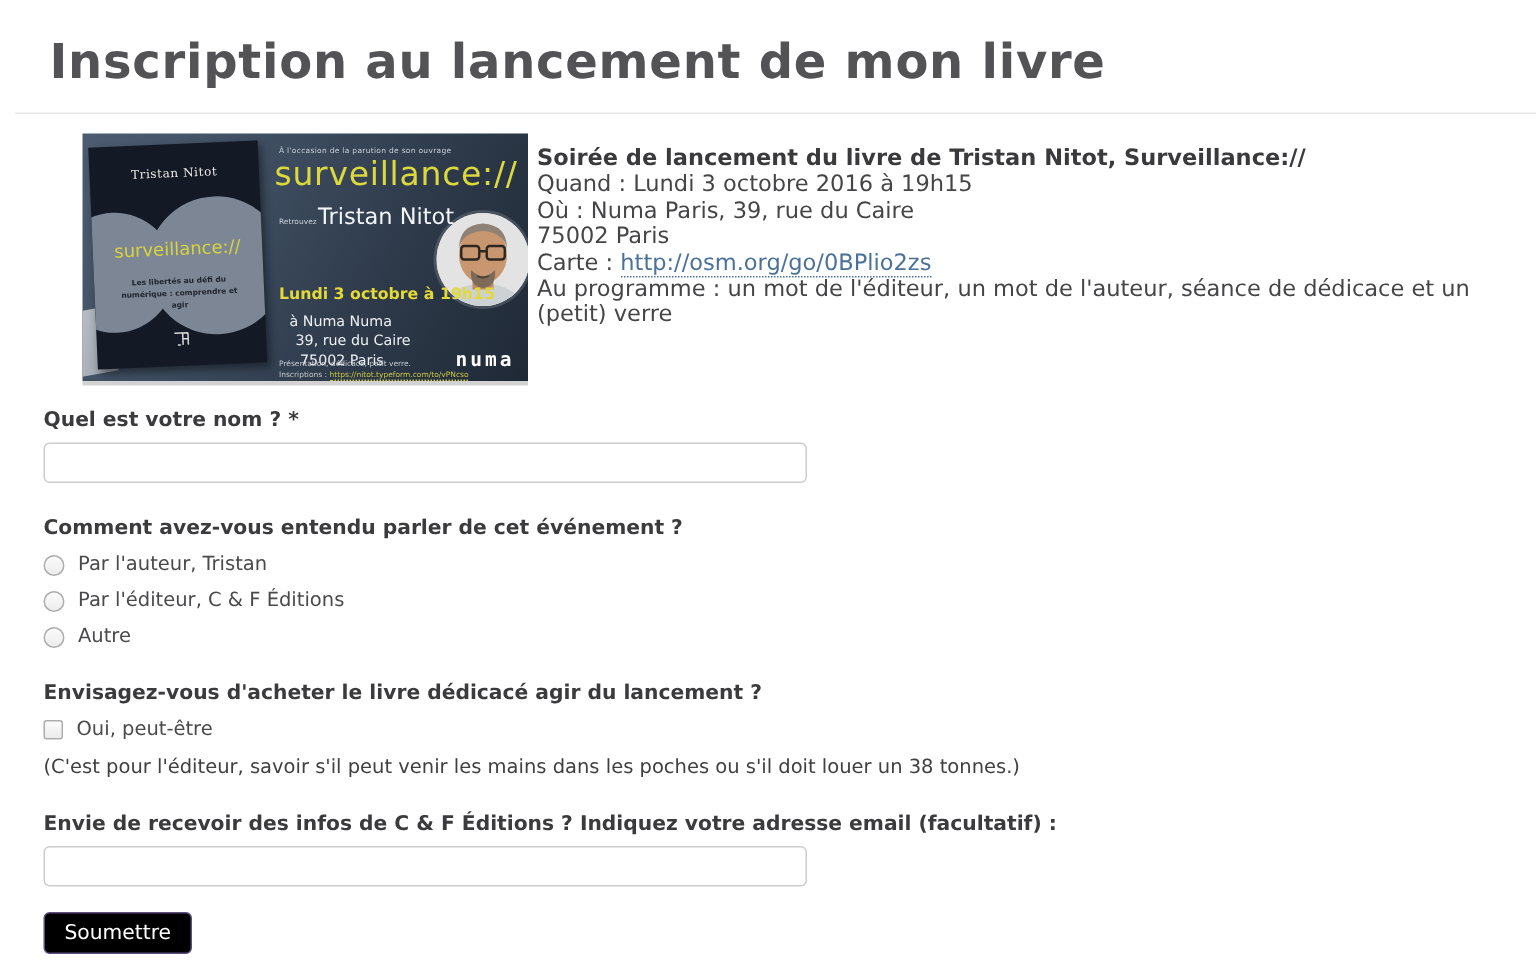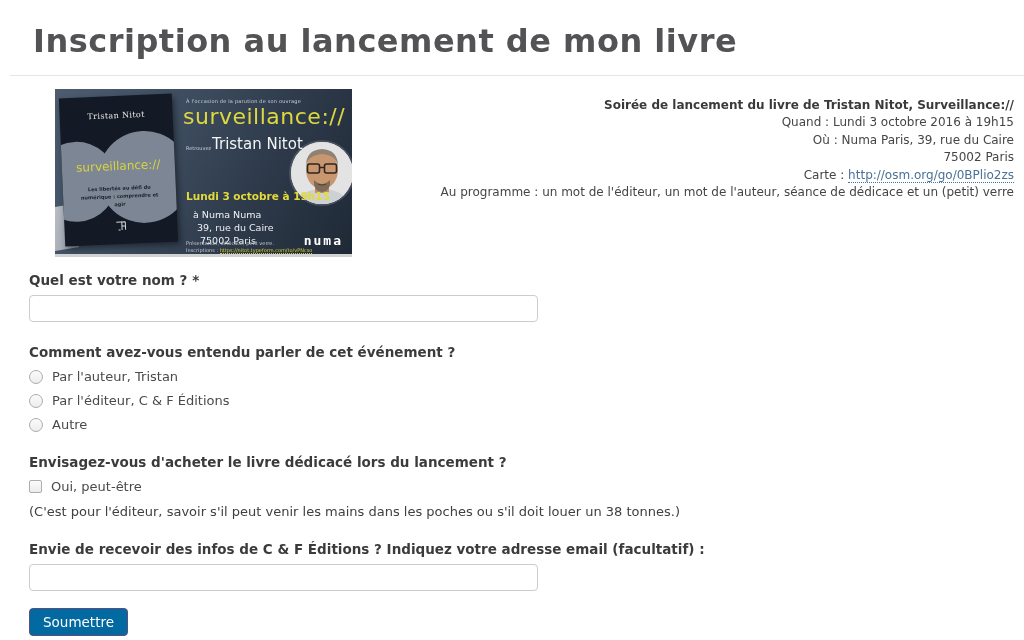--- a/index.html
+++ b/index.html
@@ -14,22 +14,22 @@
   h1.page-title {
     margin:0; padding:22px 0 9px 33px;
     font-size:32px; font-weight:bold; letter-spacing:.5px;
     color:#535355;
   }
   .title-rule { border:none; border-top:1px solid #e6e6e6; margin:6px 0 0 10px; }
 
   
   .desc-row { display:flex; padding:13px 0 0 55px; }
   .desc-text {
-    flex:1; text-align:right; padding:8px 10px 0 6px;
-    font-size:12px; line-height:17.4px; color:#454547;
+    flex:1; text-align:left; padding:8px 10px 0 6px;
+    font-size:15px; line-height:17.4px; color:#454547;
   }
   .desc-text .bold-line { font-weight:bold; color:#3a3a3c; }
   a.map-link, .dotted-link {
     color:#4a7198; text-decoration:none; border-bottom:1px dotted #4a7198; cursor:pointer;
   }
 
   
   .flyer {
     position:relative; flex:none; width:297px; height:168px; overflow:hidden;
     background:linear-gradient(118deg,#4d5c70 0%,#405063 30%,#2d3949 68%,#1f2936 100%);
@@ -81,21 +81,21 @@
     width:14px; height:14px; border-radius:50%; flex:none;
     border:1px solid #adadad; background:linear-gradient(#fbfbfb,#ededed);
   }
   .checkbox-square {
     width:13px; height:13px; border-radius:2px; flex:none;
     border:1px solid #adadad; background:linear-gradient(#fbfbfb,#ececec);
   }
   .help-text { font-size:13px; color:#404040; margin:10px 0 0 0; }
   button.submit-btn {
     margin-top:17px; display:inline-block; cursor:pointer;
-    background:#0369a1; border:1px solid #5b4d7e; border-radius:4px;
+    background:#000000; border:1px solid #5b4d7e; border-radius:4px;
     color:#ffffff; font-family:inherit; font-size:13.5px; padding:5px 13px;
   }
 </style>
 </head>
 <body>
 
 <h1 class="page-title">Inscription au lancement de mon livre</h1>
 <hr class="title-rule">
 
 <div class="desc-row">
@@ -174,21 +174,21 @@
   </label>
   <label class="option-row">
     <span class="radio-circle"></span>
     <span class="opt-label">Par l'éditeur, C &amp; F Éditions</span>
   </label>
   <label class="option-row">
     <span class="radio-circle"></span>
     <span class="opt-label">Autre</span>
   </label>
 
-  <div class="field-label spaced">Envisagez-vous d'acheter le livre dédicacé lors du lancement ?</div>
+  <div class="field-label spaced">Envisagez-vous d'acheter le livre dédicacé agir du lancement ?</div>
   <label class="option-row">
     <span class="checkbox-square"></span>
     <span class="opt-label">Oui, peut-être</span>
   </label>
   <div class="help-text">(C'est pour l'éditeur, savoir s'il peut venir les mains dans les poches ou s'il doit louer un 38 tonnes.)</div>
 
   <div class="field-label spaced">Envie de recevoir des infos de C &amp; F Éditions ? Indiquez votre adresse email (facultatif) :</div>
   <input class="text-input" type="text" value="" style="">
 
   <div>

